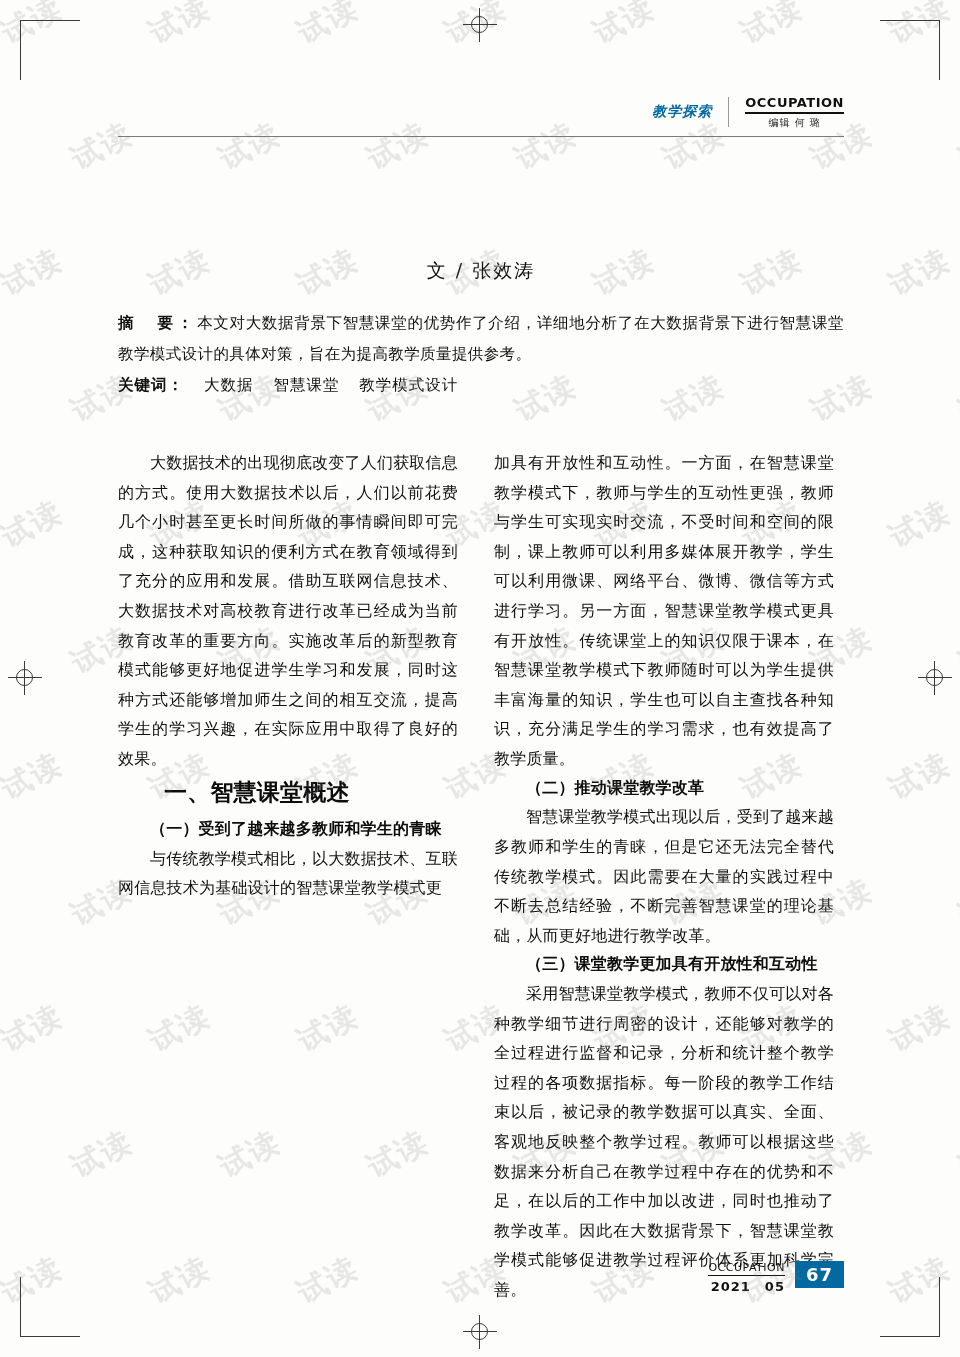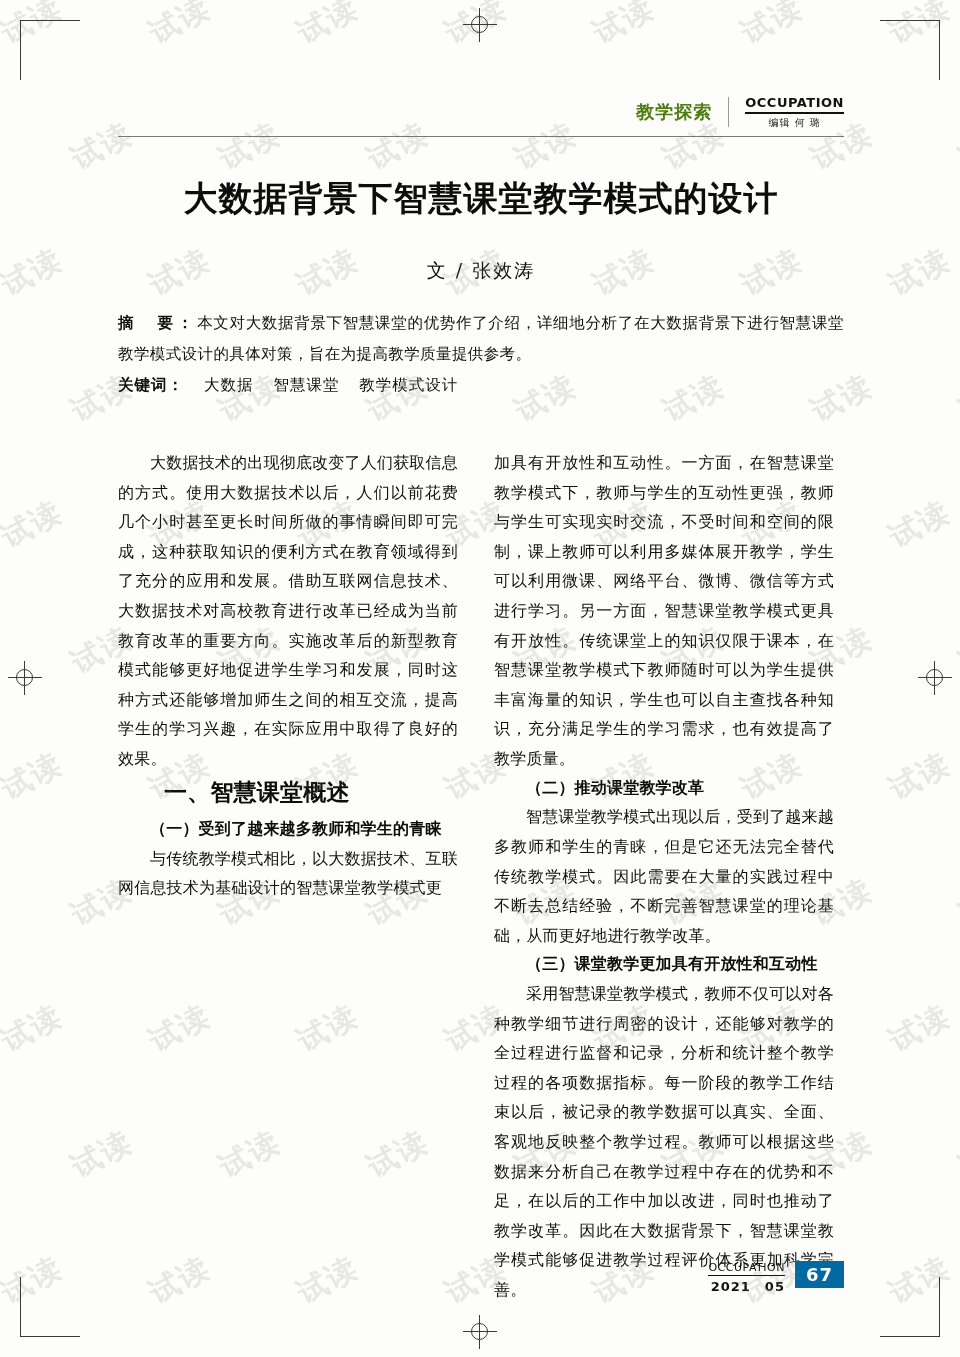--- a/index.html
+++ b/index.html
@@ -93,24 +93,25 @@
   .masthead {
     position: absolute;
     right: 0;
     top: 96px;
     display: flex;
     align-items: center;
     gap: 16px;
   }
   .masthead .section-cn {
     font-family: "DejaVu Sans", sans-serif;
-    font-size: 18px;
-    font-weight: 700;
-    color: #4d7c0f;
-    letter-spacing: 1px;
+    font-size: 14px;
+    font-weight: 700;
+    color: #0369a1;
+    letter-spacing: 1px;
+    font-style: italic;
   }
   .masthead .divider {
     width: 1px;
     height: 30px;
     background: #999;
   }
   .masthead .brandbox {
     text-align: center;
     line-height: 1.15;
   }
@@ -328,21 +329,20 @@
       <div class="section-cn">教学探索</div>
       <div class="divider"></div>
       <div class="brandbox">
         <div class="brand-en">OCCUPATION</div>
         <div class="editor">编辑 何 璐</div>
       </div>
     </div>
 
     <div class="rule"></div>
 
-    <div class="title">大数据背景下智慧课堂教学模式的设计</div>
     <div class="byline">文 / 张效涛</div>
 
     <div class="abstract">
       <span class="lead">摘　要：</span><span>本文对大数据背景下智慧课堂的优势作了介绍，详细地分析了在大数据背景下进行智慧课堂教学模式设计的具体对策，旨在为提高教学质量提供参考。</span>
     </div>
 
     <div class="keywords">
       <span class="lead">关键词：</span>
       <span class="kw">大数据</span>
       <span class="kw">智慧课堂</span>

